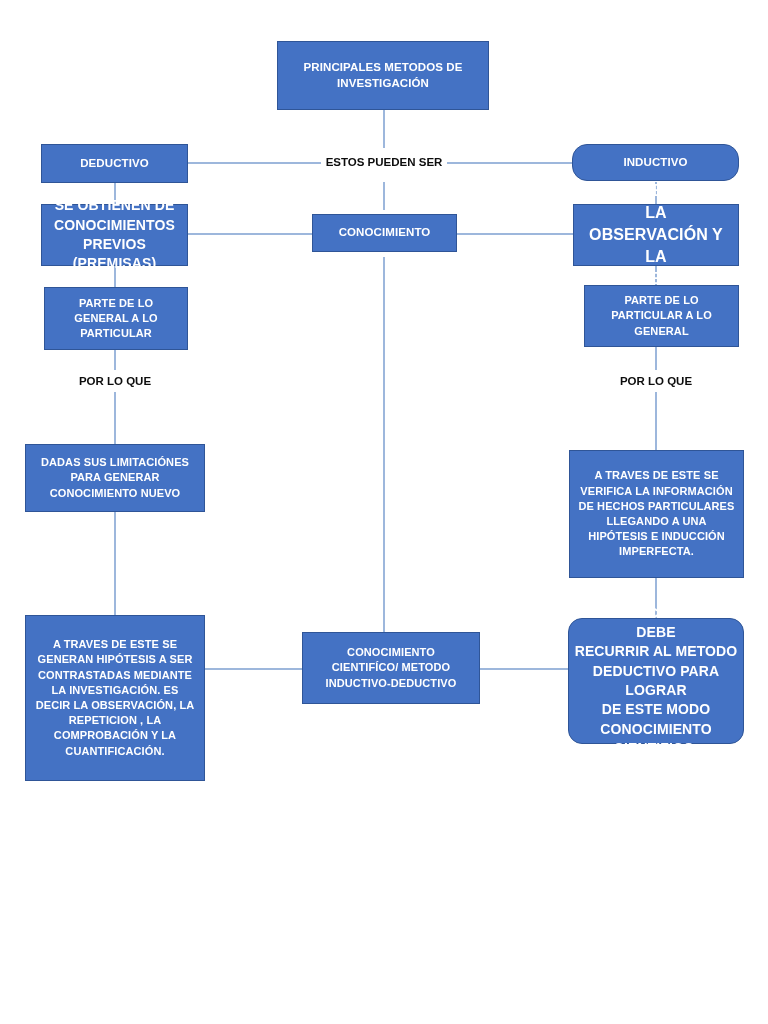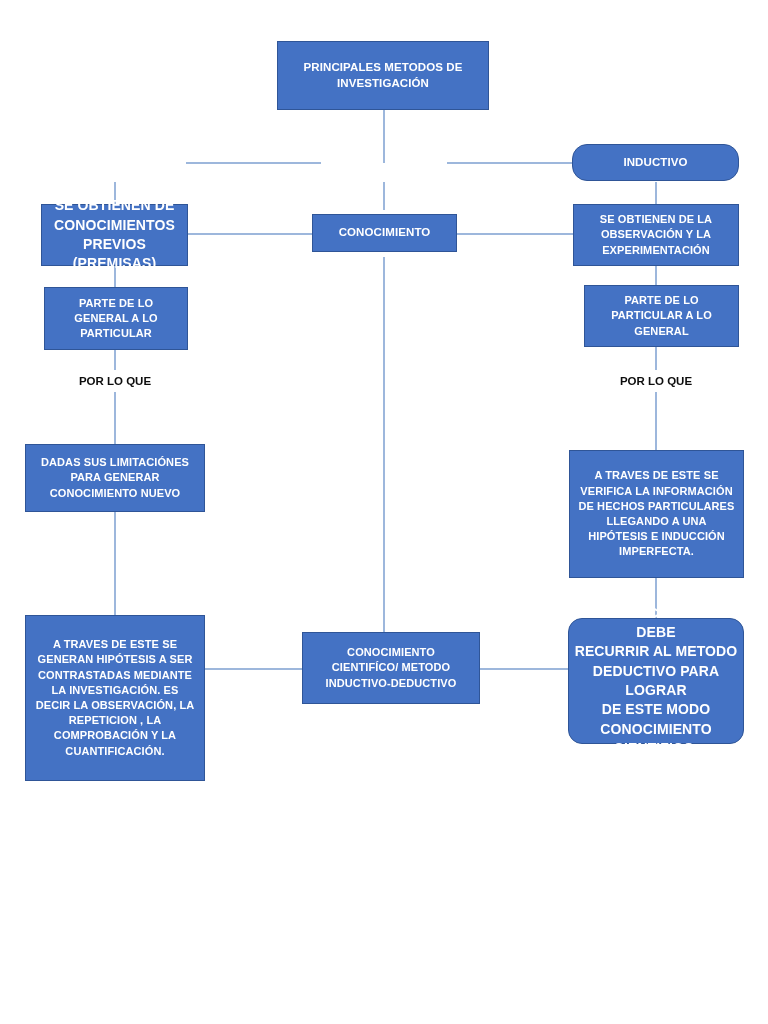--- a/index.html
+++ b/index.html
@@ -91,36 +91,39 @@
   <div class="conn v" style="left:383px; top:257px; height:375px;"></div>
 
   <div class="conn h" style="left:205px; top:668px; width:98px;"></div>
   <div class="conn h" style="left:479px; top:668px; width:90px;"></div>
 
   <div class="node" style="left:277px; top:41px; width:212px; height:69px; font-size:11.5px;">
     <span class="txt">PRINCIPALES METODOS DE
 INVESTIGACIÓN</span>
   </div>
 
+  <div class="node" style="left:41px; top:144px; width:147px; height:39px; font-size:11.5px;">
+    <span class="txt">DEDUCTIVO</span>
+  </div>
 
   <div class="node" style="left:572px; top:144px; width:167px; height:37px; font-size:11.5px;border-radius:15px;">
     <span class="txt">INDUCTIVO</span>
   </div>
 
   <div class="node" style="left:312px; top:214px; width:145px; height:38px; font-size:11.5px;">
     <span class="txt">CONOCIMIENTO</span>
   </div>
 
   <div class="node" style="left:41px; top:204px; width:147px; height:62px; font-size:14px;">
     <span class="txt">SE OBTIENEN DE
 CONOCIMIENTOS
 PREVIOS (PREMISAS)</span>
   </div>
 
-  <div class="node" style="left:573px; top:204px; width:166px; height:62px; font-size:11px;">
+  <div class="node" style="left:573px; top:204px; width:166px; height:62px; font-size:16px;">
     <span class="txt">SE OBTIENEN DE LA
 OBSERVACIÓN Y LA
 EXPERIMENTACIÓN</span>
   </div>
 
   <div class="node" style="left:44px; top:287px; width:144px; height:63px; font-size:11px;">
     <span class="txt">PARTE DE LO
 GENERAL A LO
 PARTICULAR</span>
   </div>
@@ -165,20 +168,23 @@
 
   <div class="node" style="left:568px; top:618px; width:176px; height:126px; font-size:14px;border-radius:14px;">
     <span class="txt">POR TAL CONDICIÓN DEBE
 RECURRIR AL METODO
 DEDUCTIVO PARA LOGRAR
 DE ESTE MODO
 CONOCIMIENTO
 CIENTIFICO.</span>
   </div>
 
+  <div class="label" style="left:321px; top:148px; width:126px; height:28px; font-size:11.5px;">
+    <span>ESTOS PUEDEN SER</span>
+  </div>
 
   <div class="label" style="left:62px; top:370px; width:106px; height:22px; font-size:11.5px;">
     <span>POR LO QUE</span>
   </div>
 
   <div class="label" style="left:603px; top:370px; width:106px; height:22px; font-size:11.5px;">
     <span>POR LO QUE</span>
   </div>
 
 </div>

